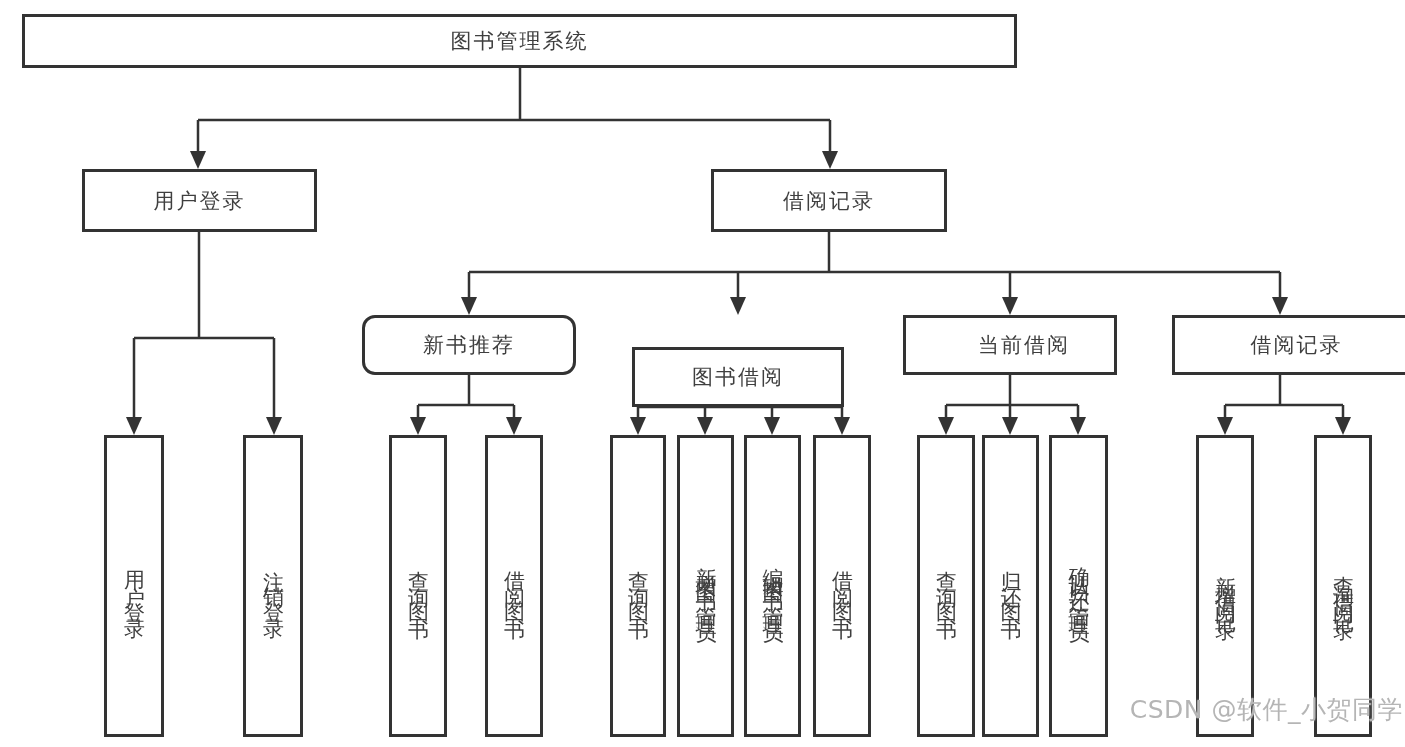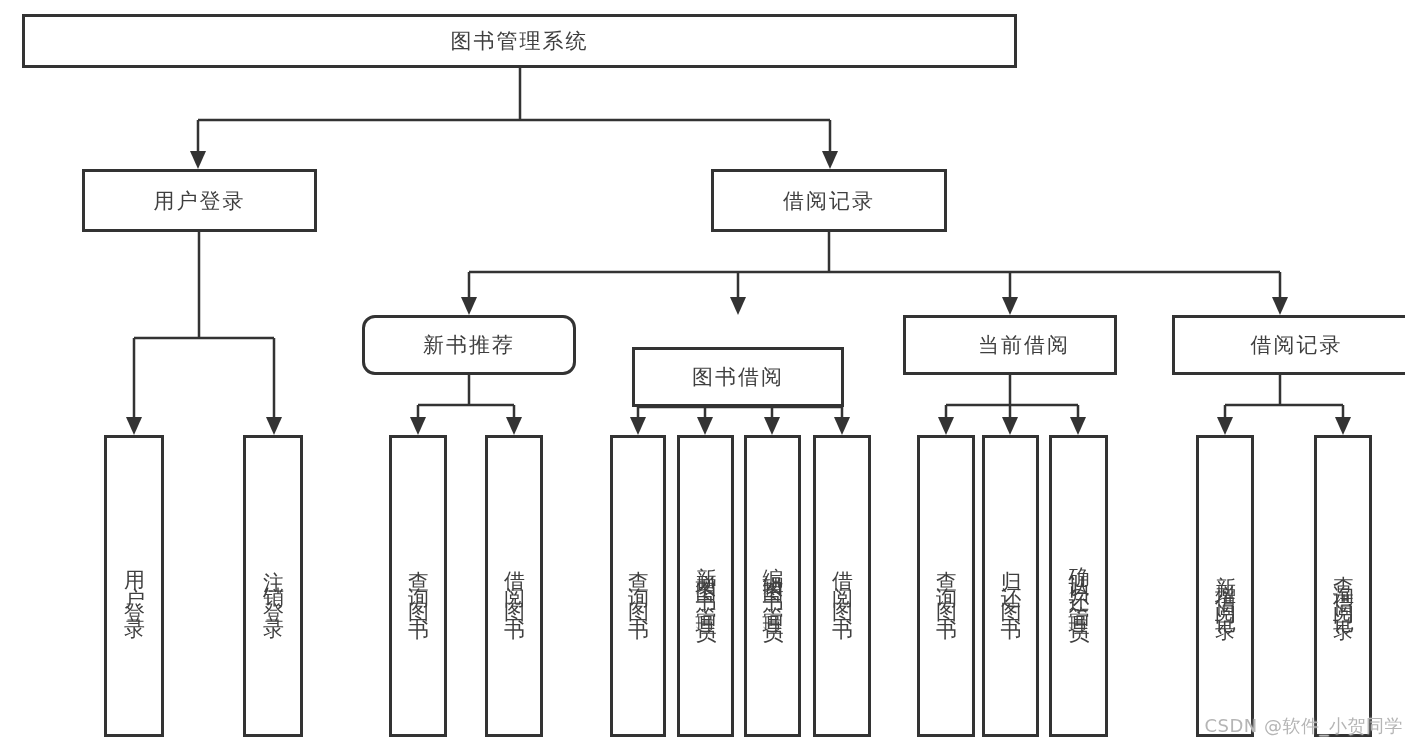--- a/index.html
+++ b/index.html
@@ -62,22 +62,22 @@
   .l-bedit  {left:744px; width:57px;}
   .l-bbor   {left:813px; width:58px;}
   .l-cq     {left:917px; width:58px;}
   .l-cret   {left:982px; width:57px;}
   .l-cconf  {left:1049px;width:59px;}
   .l-radd   {left:1196px;width:58px;}
   .l-rquery {left:1314px;width:58px;}
 
   .watermark{
     position:absolute;
-    right:2px;bottom:9px;
-    font-size:18px;
+    right:2px;bottom:21px;
+    font-size:25px;
     letter-spacing:0.5px;
     color:var(--wm);
     text-shadow:0 0 2px #ffffff;
   }
 </style>
 </head>
 <body>
 
 <div class="canvas">
 

